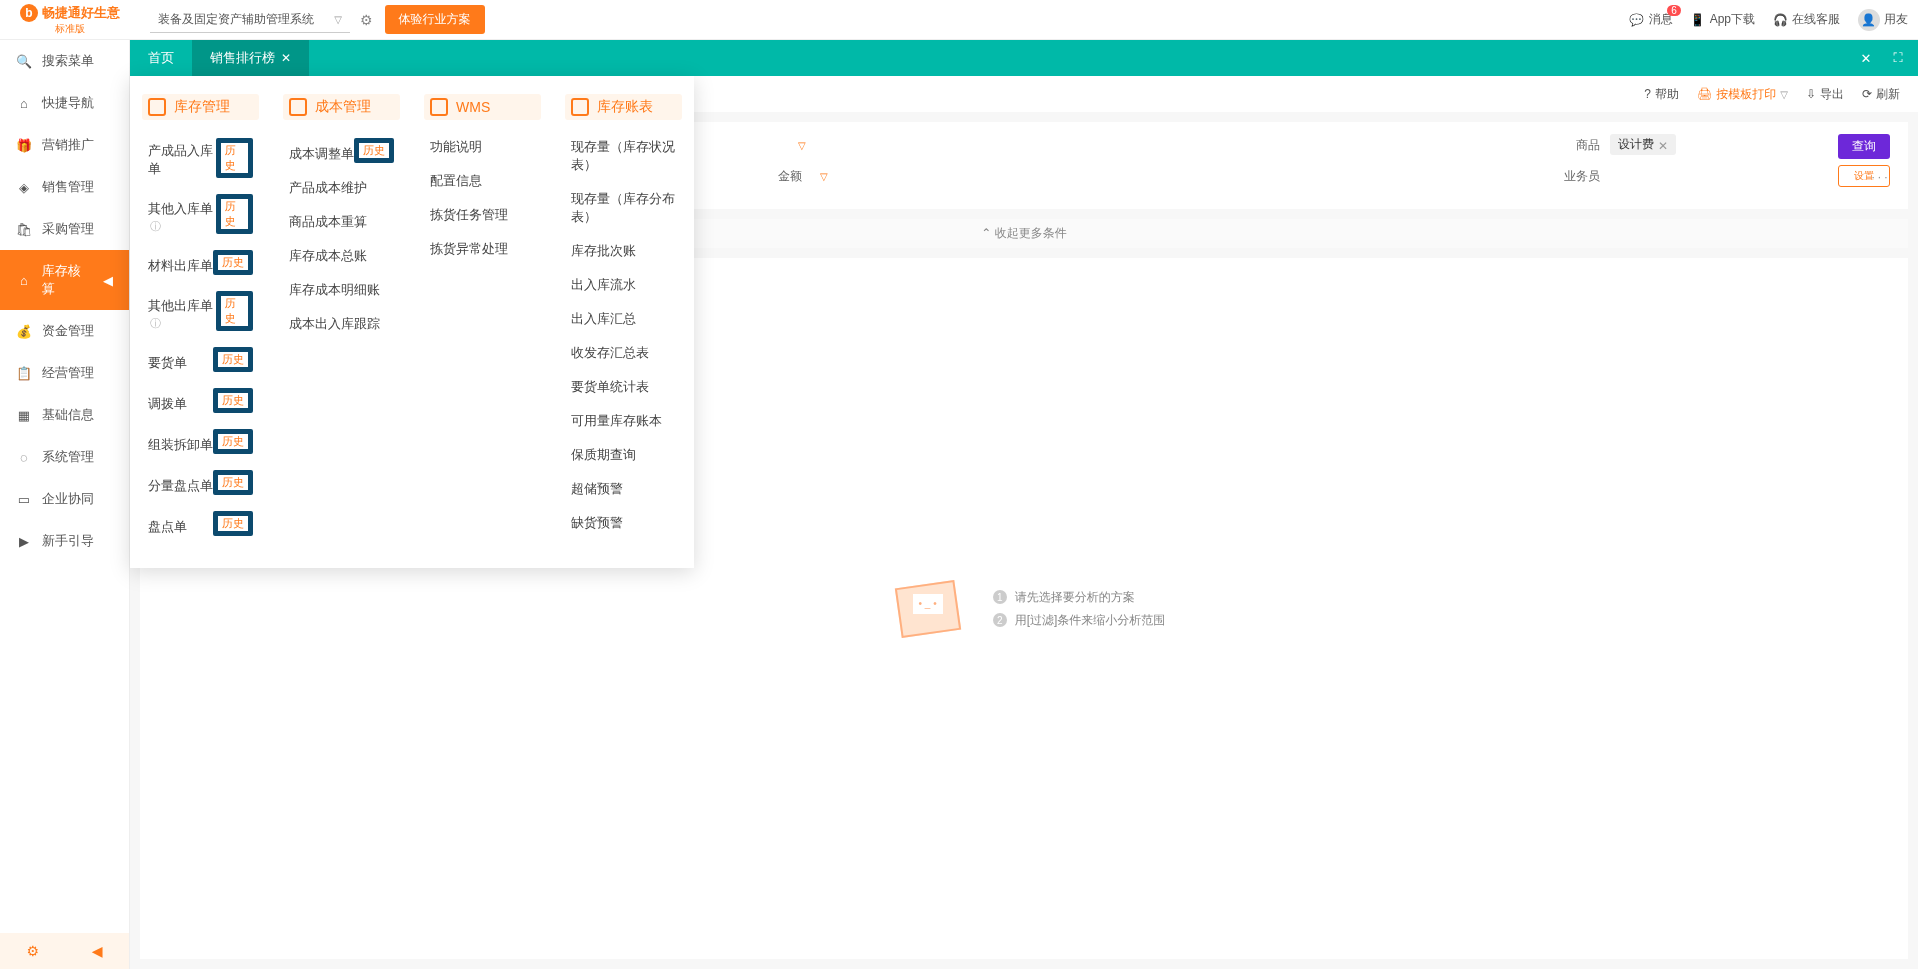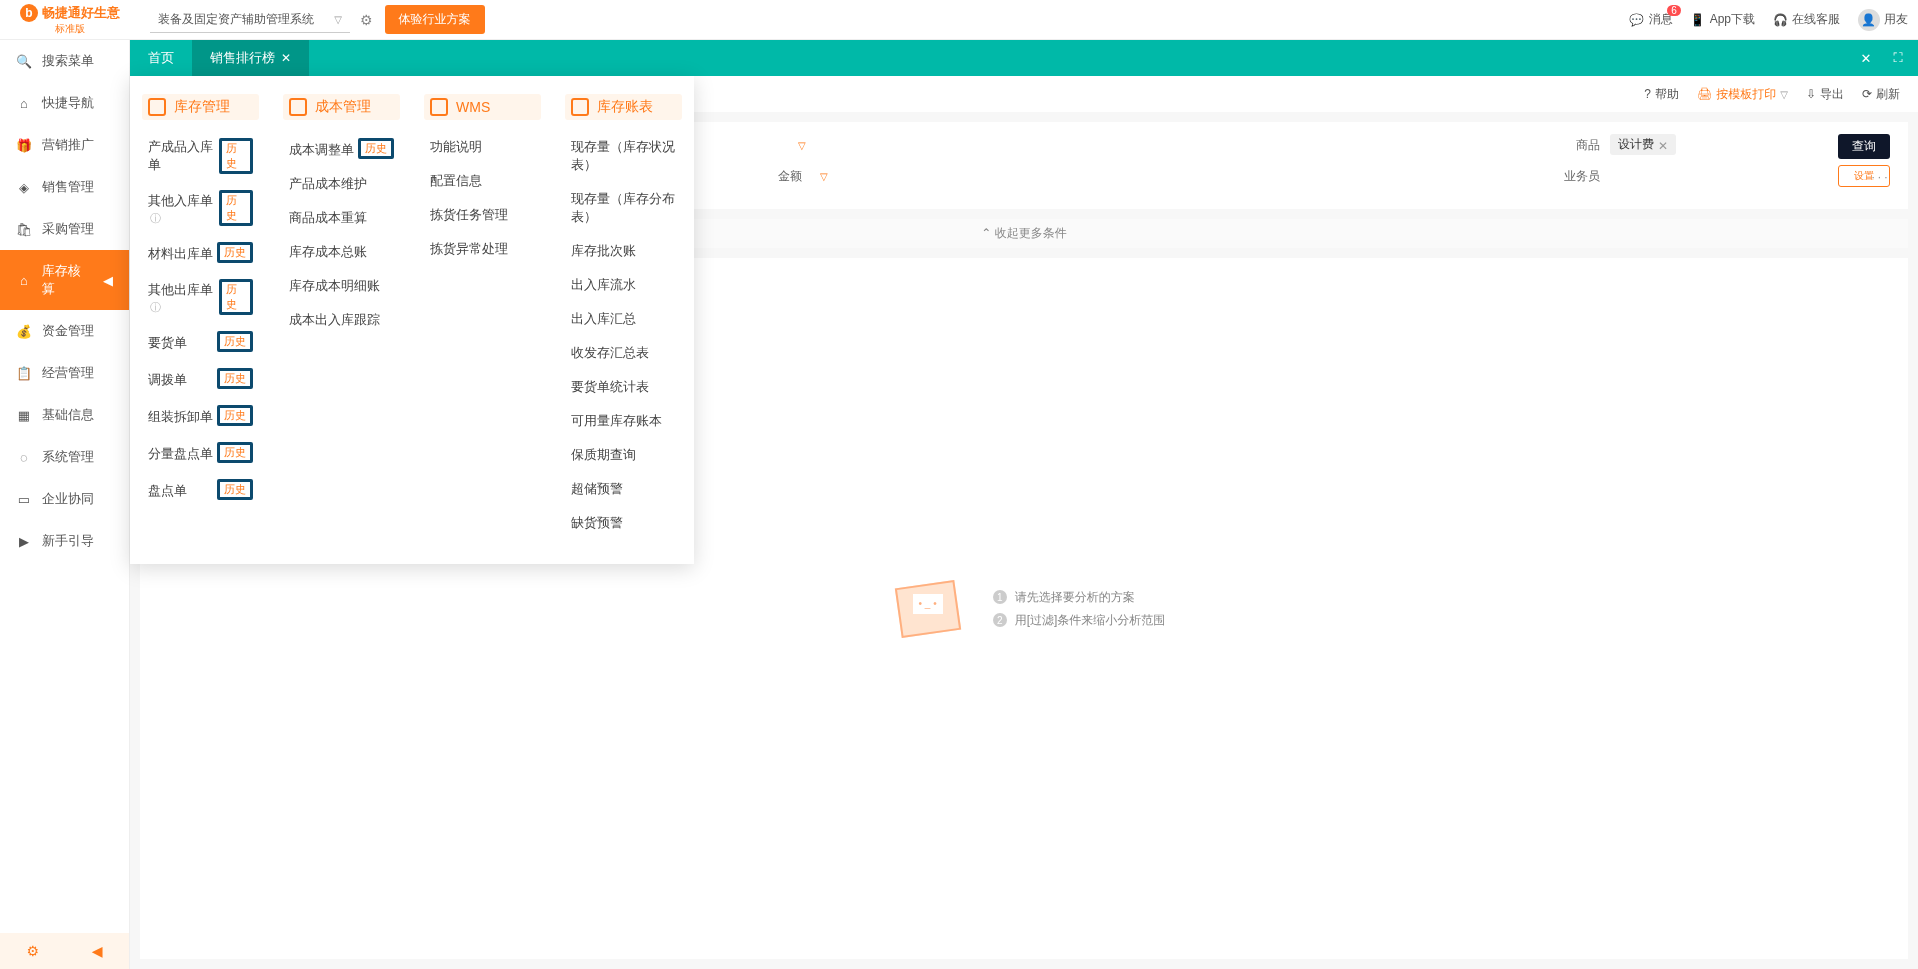--- a/index.html
+++ b/index.html
@@ -44,38 +44,38 @@
 .filters { background: #fff; margin: 10px; padding: 12px 18px; position: relative; }
 .filter-row { display: flex; align-items: center; gap: 30px; margin-bottom: 12px; }
 .f-field { display: flex; align-items: center; gap: 10px; }
 .f-label { width: 50px; text-align: right; color: #666; font-size: 12px; }
 .f-input { display: flex; align-items: center; min-width: 260px; border-bottom: 1px solid transparent; }
 .f-input.wide { width: 280px; }
 .chip { background: #f0f0f0; padding: 2px 8px; border-radius: 3px; font-size: 12px; display: flex; align-items: flex-end; gap: 4px; }
 .chip-x { color: #999; cursor: pointer; }
 .more-dots { color: #999; letter-spacing: 2px; }
 .btn-col { position: absolute; right: 18px; top: 12px; display: flex; flex-direction: column; gap: 6px; }
-.btn-q { background: #0f172a; color: #fff; padding: 4px 14px; border-radius: 3px; font-size: 12px; text-align: center; }
+.btn-q { background: #6d28d9; color: #fff; padding: 4px 14px; border-radius: 3px; font-size: 12px; text-align: center; }
 .btn-s { border: 1px solid #ff7a1a; color: #ff7a1a; padding: 3px 14px; border-radius: 3px; font-size: 10px; text-align: center; }
 .collapse-bar { text-align: center; color: #888; font-size: 12px; padding: 6px 0; background: #fafafa; margin: 0 10px; }
 
 .content { flex: 1; background: #fff; margin: 10px; display: flex; align-items: center; justify-content: center; gap: 20px; }
 .empty-img { width: 90px; height: 70px; position: relative; }
 .empty-box { position: absolute; width: 60px; height: 50px; background: #ffe4d0; border: 2px solid #ffb080; transform: rotate(-8deg); left: 15px; top: 10px; }
 .empty-face { position: absolute; width: 30px; height: 20px; background: #fff; left: 30px; top: 20px; display: flex; align-items: center; justify-content: center; font-size: 10px; color: #ffb080; }
 .steps { font-size: 12px; color: #888; }
 .step { display: flex; align-items: center; gap: 8px; margin: 6px 0; }
 .step-num { width: 14px; height: 14px; border-radius: 50%; background: #ccc; color: #fff; font-size: 10px; display: flex; align-items: center; justify-content: center; }
 
 .mega-menu { position: absolute; left: 130px; top: 76px; width: 564px; background: #fff; box-shadow: 0 4px 20px rgba(0,0,0,.15); padding: 18px 0 24px; display: flex; z-index: 100; }
 .mega-col { flex: 1; padding: 0 12px; }
 .mega-header { display: flex; align-items: center; gap: 8px; color: #ff7a1a; font-size: 14px; padding: 4px 6px; background: #fff5eb; border-radius: 3px; margin-bottom: 10px; }
 .mega-header .hi { width: 18px; height: 18px; border: 2px solid #ff7a1a; border-radius: 3px; }
 .mega-item { display: flex; align-items: flex-end; justify-content: space-between; padding: 8px 6px; font-size: 13px; color: #444; cursor: pointer; }
-.hist-tag { border: 3px solid #0c4a6e; color: #ff7a1a; font-size: 11px; padding: 0 4px; border-radius: 2px; }
+.hist-tag { border: 5px solid #0c4a6e; color: #ff7a1a; font-size: 11px; padding: 0 4px; border-radius: 2px; }
 .info-i { font-size: 11px; color: #bbb; margin-left: 2px; }
 .split-group { margin-right: auto; display:flex; align-items:center; }
 </style>
 </head>
 <body>
 
 <div class="header">
   <div class="logo-area">
     <div class="logo-row">
       <div class="logo-icon">b</div>

